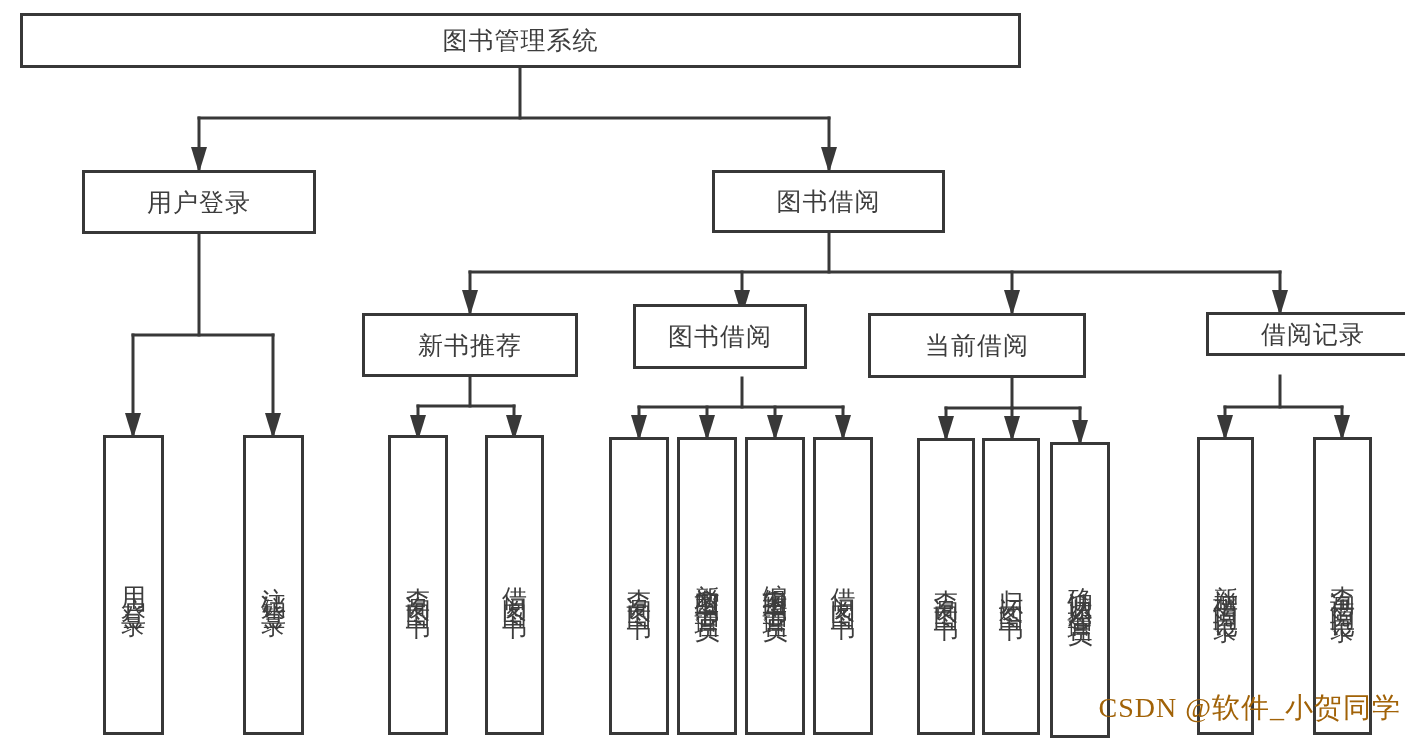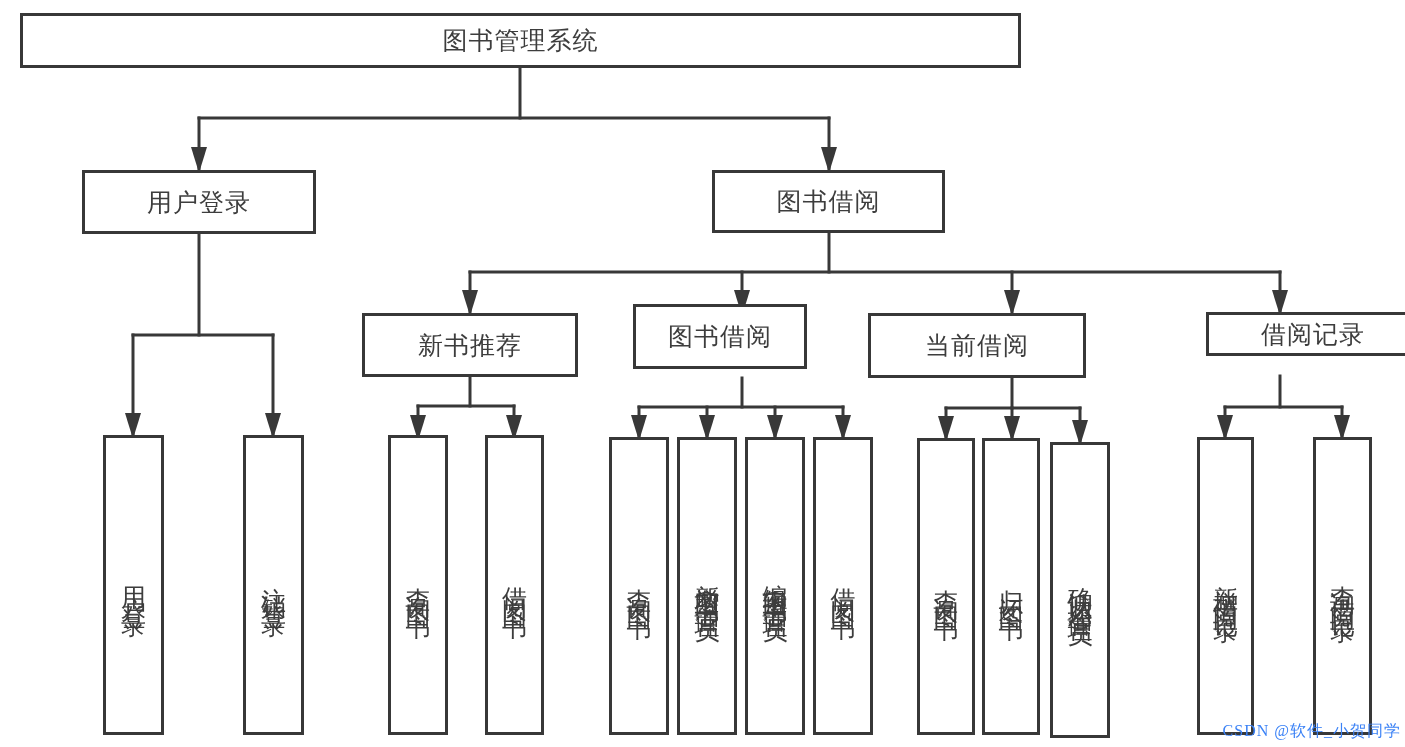--- a/index.html
+++ b/index.html
@@ -14,21 +14,21 @@
     display:flex;align-items:center;justify-content:center;
   }
   .hlabel{font-size:25px;letter-spacing:1px;white-space:nowrap;line-height:1;}
   .vtext{
     writing-mode:vertical-rl;text-orientation:mixed;line-height:1;
     font-size:25px;letter-spacing:9px;white-space:nowrap;
   }
   .vtext.mid{letter-spacing:7px;}
   .vtext.long{letter-spacing:5px;}
   .watermark{
-    position:absolute;right:4px;bottom:5px;font-size:16px;color:#3b82f6;
+    position:absolute;right:4px;bottom:20px;font-size:28px;color:#a16207;
     z-index:10;white-space:nowrap;letter-spacing:1px;
   }
 </style>
 </head>
 <body>
 
 <div class="stage">
 
   <svg class="wires" viewBox="0 0 1405 747" xmlns="http://www.w3.org/2000/svg">
     <defs>

